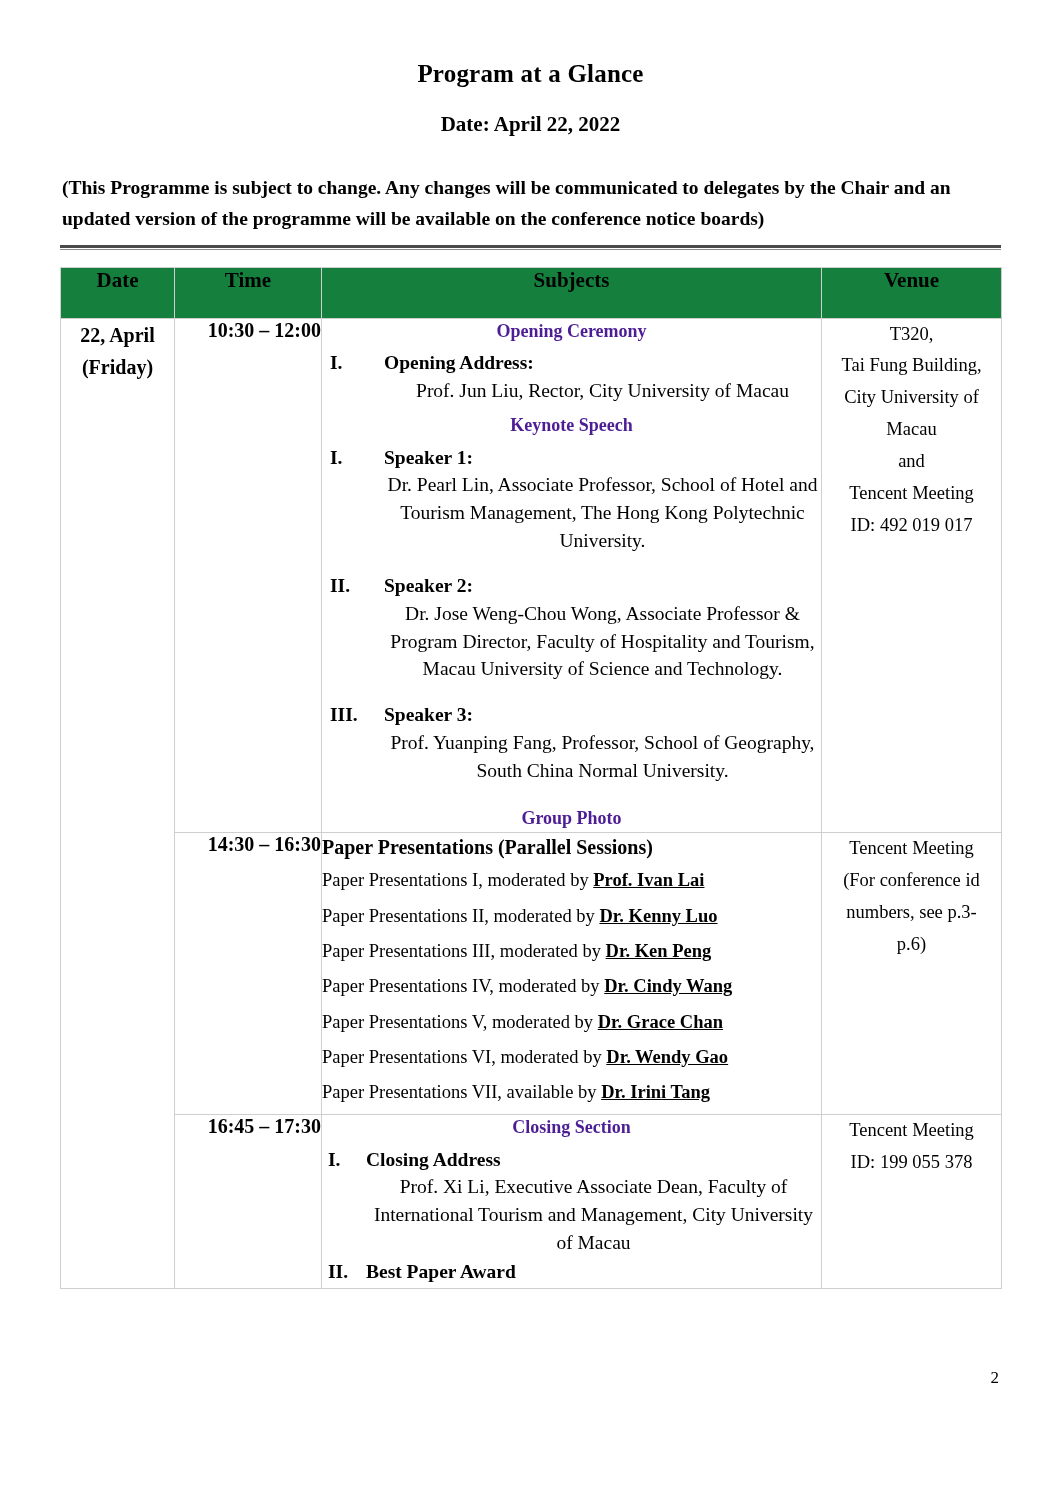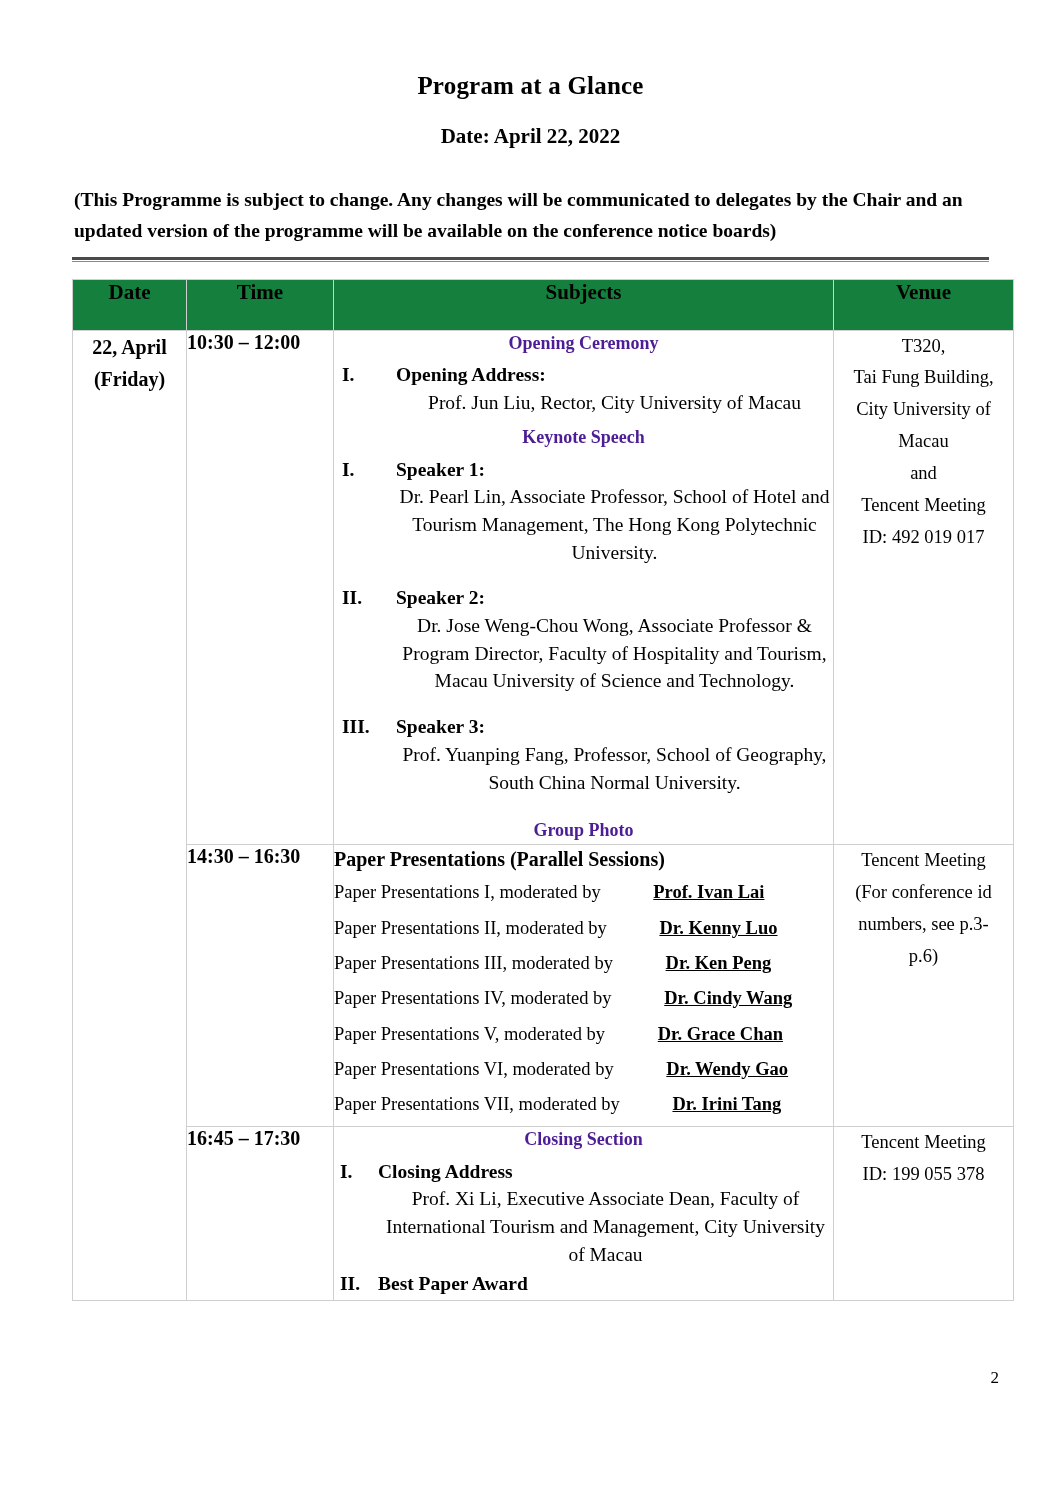--- a/index.html
+++ b/index.html
@@ -15,21 +15,21 @@
     color: #000000;
     position: relative;
     overflow: hidden;
   }
 
   .page {
     position: relative;
     width: 1061px;
     height: 1500px;
     box-sizing: border-box;
-    padding: 12px;
+    padding: 0;
   }
 
   
   .doc-head {
     padding-top: 58px;
     text-align: center;
   }
   .doc-title {
     font-size: 25px;
     font-weight: bold;
@@ -104,21 +104,21 @@
 
   td.date-cell {
     text-align: center;
     vertical-align: middle;
     font-size: 20px;
     font-weight: bold;
     line-height: 1.6;
     padding: 4px 2px;
   }
   td.time-cell {
-    text-align: left;
+    text-align: right;
     font-size: 20px;
     font-weight: bold;
     padding: 15px 4px 4px 4px;
   }
   td.venue-cell {
     text-align: center;
     vertical-align: middle;
     font-size: 18.5px;
     line-height: 1.72;
     padding: 8px 6px;
@@ -182,21 +182,20 @@
   }
   .pp-row {
     font-size: 18.5px;
     line-height: 1.42;
     margin-bottom: 9px;
   }
   .pp-row .mod {
     font-weight: bold;
     text-decoration: underline;
     white-space: nowrap;
-    margin-left: 48px;
   }
 
   
   .page-number {
     position: absolute;
     right: 62px;
     top: 1368px;
     font-size: 17px;
   }
 </style>
@@ -314,21 +313,21 @@
             <div class="pp-row">
               <span>Paper Presentations IV, moderated by </span><span class="mod">Dr. Cindy Wang</span>
             </div>
             <div class="pp-row">
               <span>Paper Presentations V, moderated by </span><span class="mod">Dr. Grace Chan</span>
             </div>
             <div class="pp-row">
               <span>Paper Presentations VI, moderated by </span><span class="mod">Dr. Wendy Gao</span>
             </div>
             <div class="pp-row">
-              <span>Paper Presentations VII, moderated by </span><span class="mod">Dr. Irini Tang</span>
+              <span>Paper Presentations VII, available by </span><span class="mod">Dr. Irini Tang</span>
             </div>
           </td>
           <td class="venue-cell">
             <div>Tencent Meeting</div>
             <div>(For conference id</div>
             <div>numbers, see p.3-</div>
             <div>p.6)</div>
           </td>
         </tr>
 

